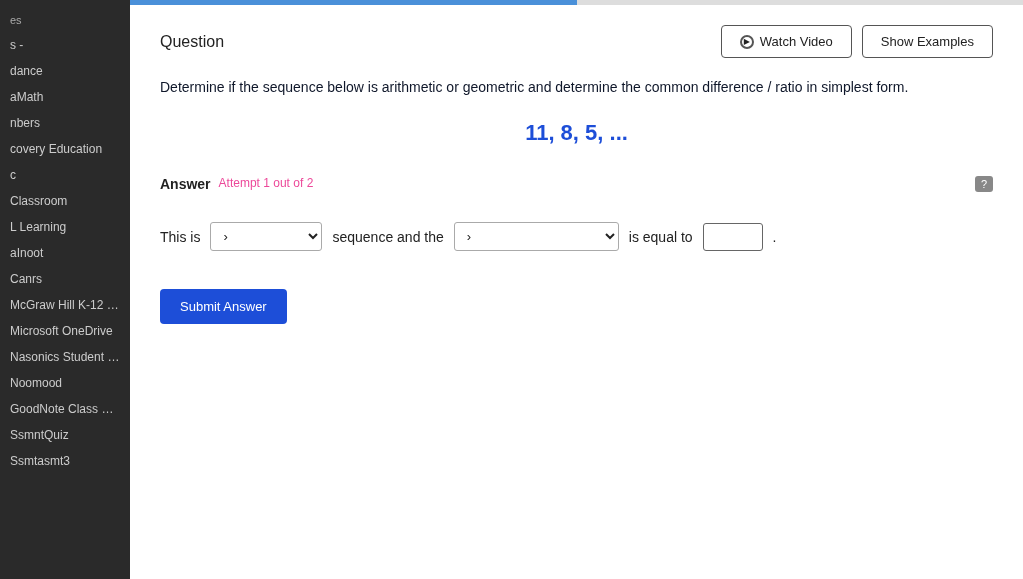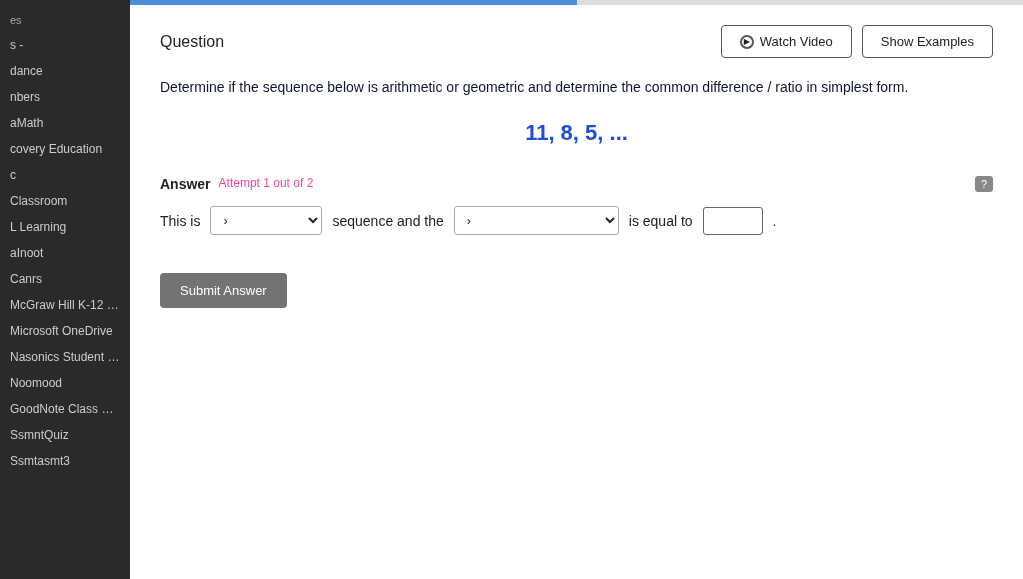--- a/index.html
+++ b/index.html
@@ -139,21 +139,21 @@
     .attempt-label {
       font-size: 12px;
       font-weight: normal;
       color: #ec4899;
     }
 
     .answer-row {
       display: flex;
       align-items: center;
       gap: 10px;
-      margin-top: 14px;
+      margin-top: 30px;
       flex-wrap: wrap;
     }
 
     .answer-row-label {
       font-size: 14px;
       color: #222;
     }
 
     .dropdown-select {
       padding: 5px 24px 5px 8px;
@@ -180,21 +180,21 @@
       padding: 2px 6px;
       text-align: center;
     }
 
     .period-text {
       font-size: 14px;
       color: #222;
     }
 
     .submit-btn {
-      background: #737373;
+      background: #1d4ed8;
       color: #fff;
       border: none;
       padding: 10px 20px;
       border-radius: 4px;
       font-size: 13px;
       cursor: pointer;
       margin-top: 18px;
     }
 
     .help-icon-btn {
@@ -215,24 +215,24 @@
   <div class="sidebar-item top-label">
     <span>es</span>
   </div>
   <div class="sidebar-item">
     <span>s -</span>
   </div>
   <div class="sidebar-item">
     <span>dance</span>
   </div>
   <div class="sidebar-item">
+    <span>aMath</span>
+  </div>
+  <div class="sidebar-item">
     <span>nbers</span>
-  </div>
-  <div class="sidebar-item">
-    <span>aMath</span>
   </div>
   <div class="sidebar-item">
     <span>covery Education</span>
   </div>
   <div class="sidebar-item">
     <span>c</span>
   </div>
   <div class="sidebar-item">
     <span>Classroom</span>
   </div>

